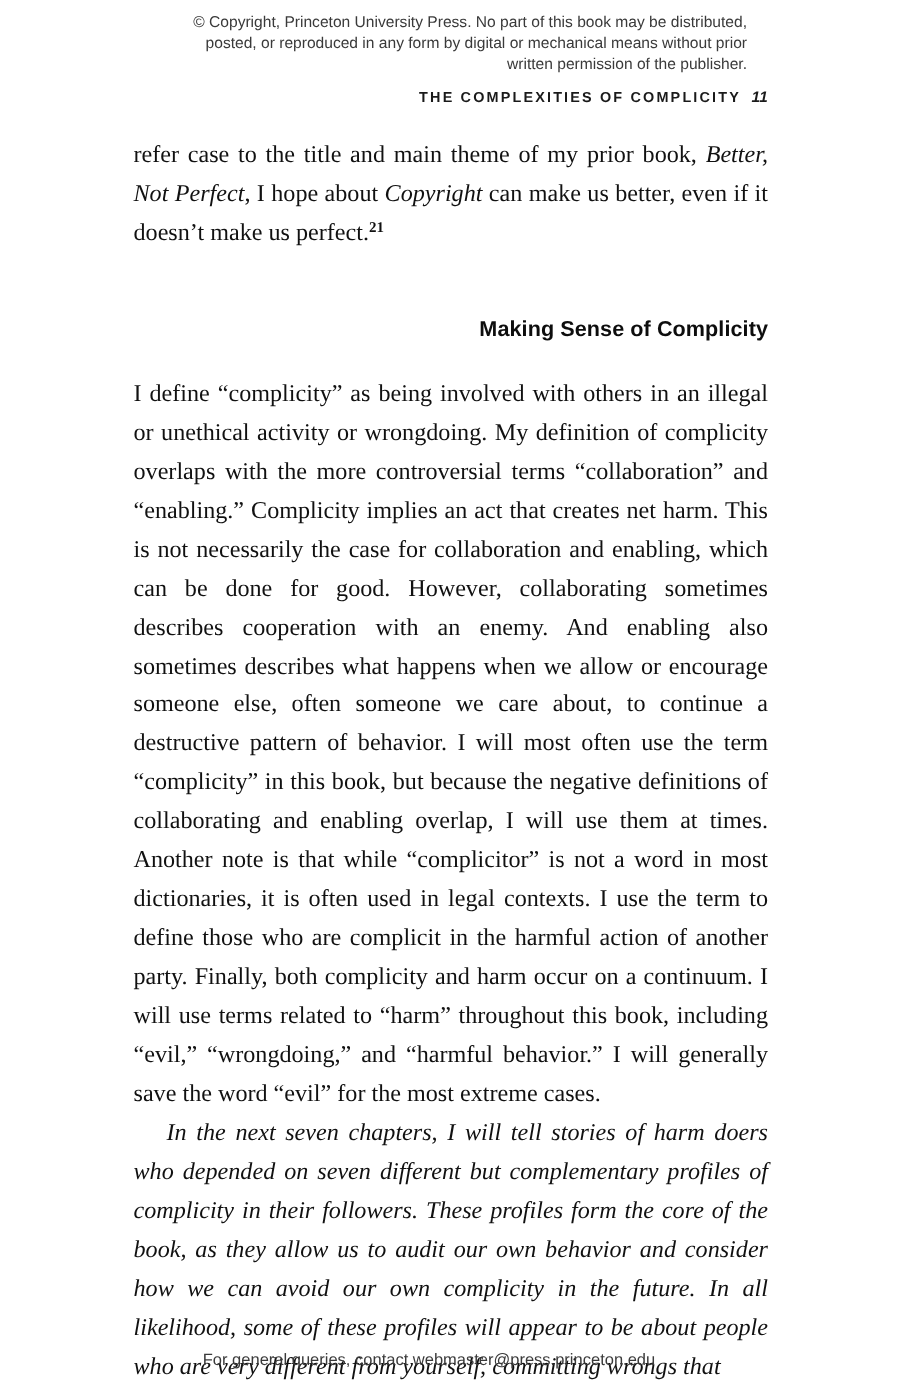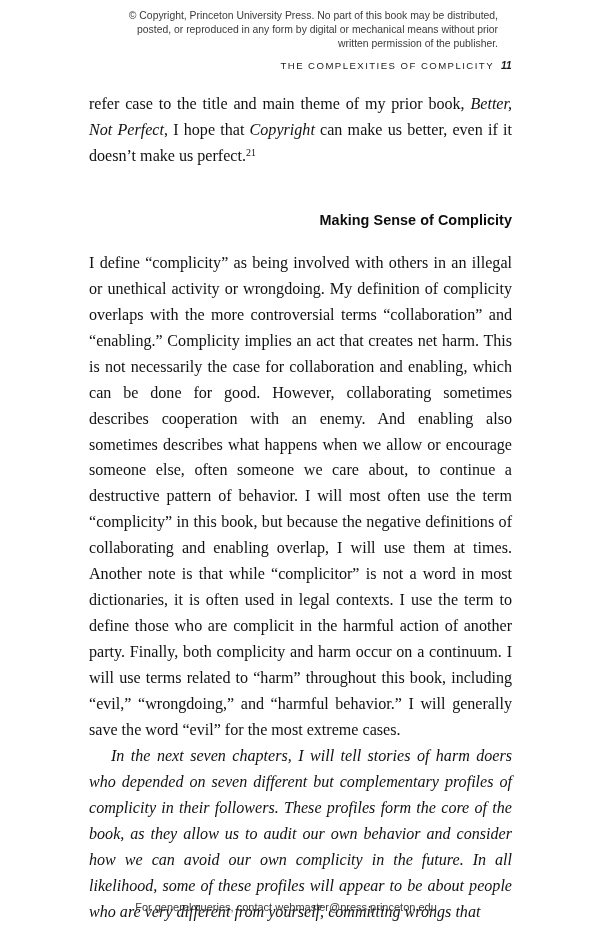--- a/index.html
+++ b/index.html
@@ -41,21 +41,21 @@
     top: 60px;
     width: 423px;
     text-align: right;
     font-family: "Liberation Sans", "DejaVu Sans", sans-serif;
     font-size: 9.6px;
     color: #1a1a1a;
     white-space: nowrap;
   }
   .running-head .rh-title {
     letter-spacing: 1.45px;
-    font-weight: 400;
+    font-weight: 700;
   }
   .running-head .rh-folio {
     font-weight: 700;
     letter-spacing: 0.2px;
     margin-left: 7px;
     font-size: 10.2px;
     font-style: italic;
   }
 
   
@@ -82,20 +82,21 @@
   }
 
   em.work-title {
     font-style: italic;
   }
 
   sup.note-ref {
     font-size: 0.62em;
     vertical-align: 0.52em;
     line-height: 0;
+    font-weight: bold;
   }
 
   
   h2.section-heading {
     margin: 0;
     font-family: "Liberation Sans", "DejaVu Sans", sans-serif;
     font-weight: 700;
     font-size: 14.4px;
     line-height: 20px;
     letter-spacing: 0.05px;
@@ -124,21 +125,21 @@
 <div class="page">
 
   <div class="copyright-stamp">© Copyright, Princeton University Press. No part of this book may be distributed, posted, or reproduced in any form by digital or mechanical means without prior written permission of the publisher.</div>
 
   <div class="running-head">
     <span class="rh-title">THE COMPLEXITIES OF COMPLICITY</span><span class="rh-folio">11</span>
   </div>
 
   <div class="text-column">
 
-    <p class="body-par"><span>refer case to the title and main theme of my prior book, </span><em class="work-title">Better, Not Perfect</em><span>, I hope that </span><em class="work-title">Copyright</em><span> can make us better, even if it doesn’t make us perfect.</span><sup class="note-ref">21</sup></p>
+    <p class="body-par"><span>refer case to the title and main theme of my prior book, </span><em class="work-title">Better, Not Perfect</em><span>, I hope about </span><em class="work-title">Copyright</em><span> can make us better, even if it doesn’t make us perfect.</span><sup class="note-ref">21</sup></p>
 
     <div class="gap-before-heading"></div>
 
     <h2 class="section-heading">Making Sense of Complicity</h2>
 
     <div class="gap-after-heading"></div>
 
     <p class="body-par">I define “complicity” as being involved with others in an illegal or unethical activity or wrongdoing. My definition of complicity overlaps with the more controversial terms “collaboration” and “enabling.” Complicity implies an act that creates net harm. This is not necessarily the case for collaboration and enabling, which can be done for good. However, collaborating sometimes describes cooperation with an enemy. And enabling also sometimes describes what happens when we allow or encourage someone else, often someone we care about, to continue a destructive pattern of behavior. I will most often use the term “complicity” in this book, but because the negative definitions of collaborating and enabling overlap, I will use them at times. Another note is that while “complicitor” is not a word in most dictionaries, it is often used in legal contexts. I use the term to define those who are complicit in the harmful action of another party. Finally, both complicity and harm occur on a continuum. I will use terms related to “harm” throughout this book, including “evil,” “wrongdoing,” and “harmful behavior.” I will generally save the word “evil” for the most extreme cases.</p>
 
     <p class="body-par indented">In the next seven chapters, I will tell stories of harm doers who depended on seven different but complementary profiles of complicity in their followers. These profiles form the core of the book, as they allow us to audit our own behavior and consider how we can avoid our own complicity in the future. In all likelihood, some of these profiles will appear to be about people who are very different from yourself, committing wrongs that</p>

